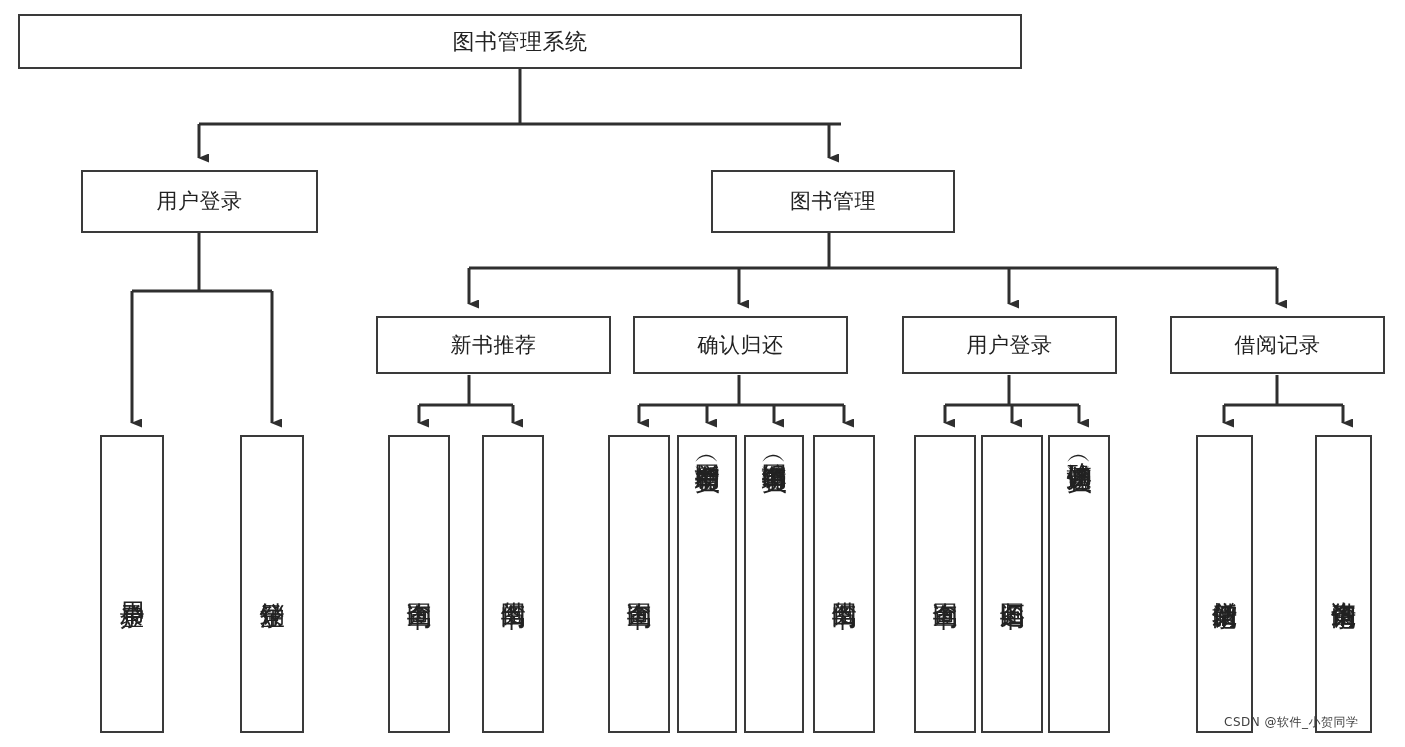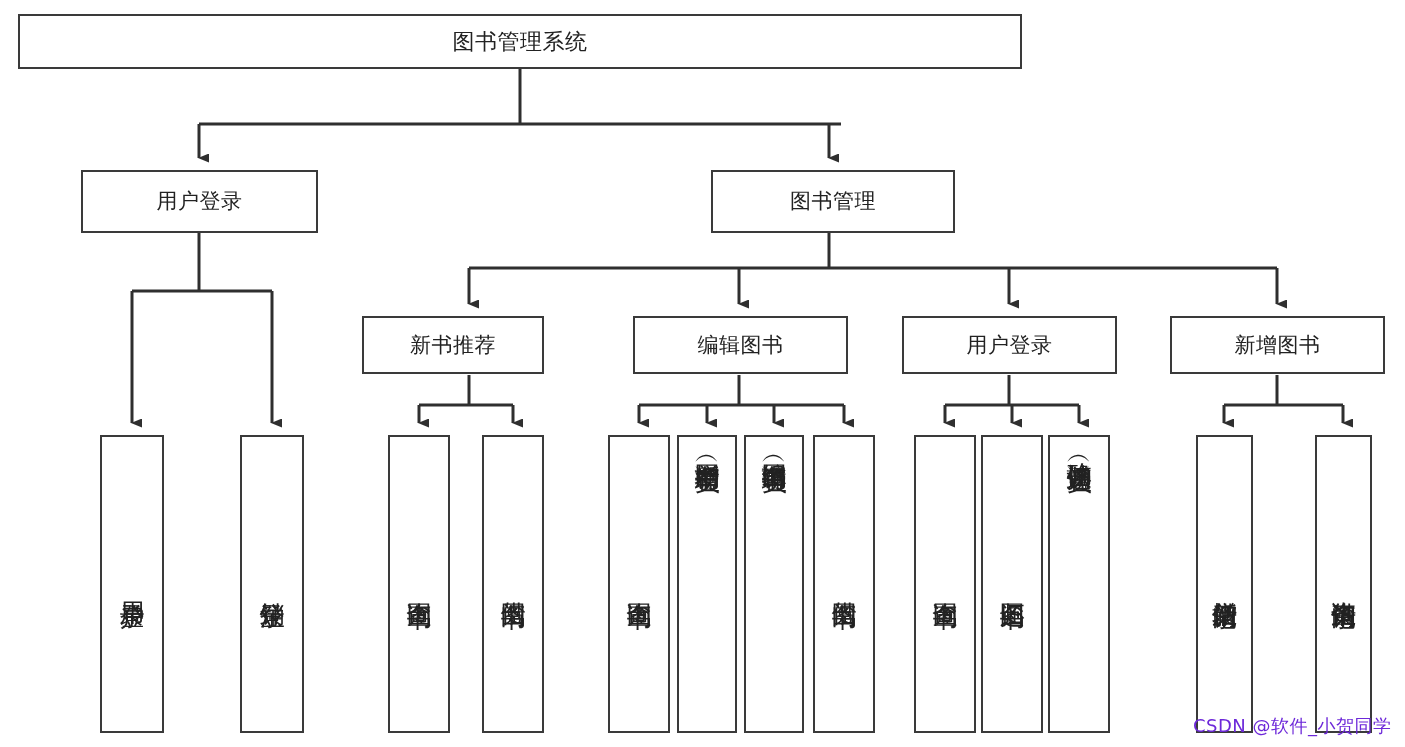--- a/index.html
+++ b/index.html
@@ -64,25 +64,26 @@
     line-height: 1.02;
     letter-spacing: 1px;
     white-space: nowrap;
   }
   .node.vert.short {
     align-items: center;
     padding-top: 0;
   }
   .watermark {
     position: absolute;
-    color: #6d28d9;
-    font-size: 18px;
+    color: #404040;
+    font-size: 12px;
     white-space: nowrap;
     z-index: 3;
     letter-spacing: 0.5px;
+    margin-left: 31px;
   }
 </style>
 </head>
 <body>
 
 <div id="canvas">
 
   <svg id="edges" viewBox="0 0 1405 747" xmlns="http://www.w3.org/2000/svg">
     <defs>
       <marker id="arw" markerWidth="9" markerHeight="11" refX="4.5" refY="10" orient="auto" markerUnits="userSpaceOnUse">
@@ -137,31 +138,31 @@
     <span class="cap">图书管理系统</span>
   </div>
 
   <div class="node horiz" style="left:81px; top:170px; width:237px; height:63px;">
     <span class="cap">用户登录</span>
   </div>
   <div class="node horiz" style="left:711px; top:170px; width:244px; height:63px;">
     <span class="cap">图书管理</span>
   </div>
 
-  <div class="node horiz" style="left:362px; top:316px; width:182px; height:58px;">
+  <div class="node horiz" style="left:376px; top:316px; width:235px; height:58px;">
     <span class="cap">新书推荐</span>
   </div>
   <div class="node horiz" style="left:633px; top:316px; width:215px; height:58px;">
-    <span class="cap">编辑图书</span>
+    <span class="cap">确认归还</span>
   </div>
   <div class="node horiz" style="left:902px; top:316px; width:215px; height:58px;">
     <span class="cap">用户登录</span>
   </div>
   <div class="node horiz" style="left:1170px; top:316px; width:215px; height:58px;">
-    <span class="cap">新增图书</span>
+    <span class="cap">借阅记录</span>
   </div>
 
   <div class="node vert short" style="left:100px; top:435px; width:64px; height:298px;">
     <span class="cap">用户登录</span>
   </div>
   <div class="node vert short" style="left:240px; top:435px; width:64px; height:298px;">
     <span class="cap">注销登录</span>
   </div>
 
   <div class="node vert short" style="left:388px; top:435px; width:62px; height:298px;">

